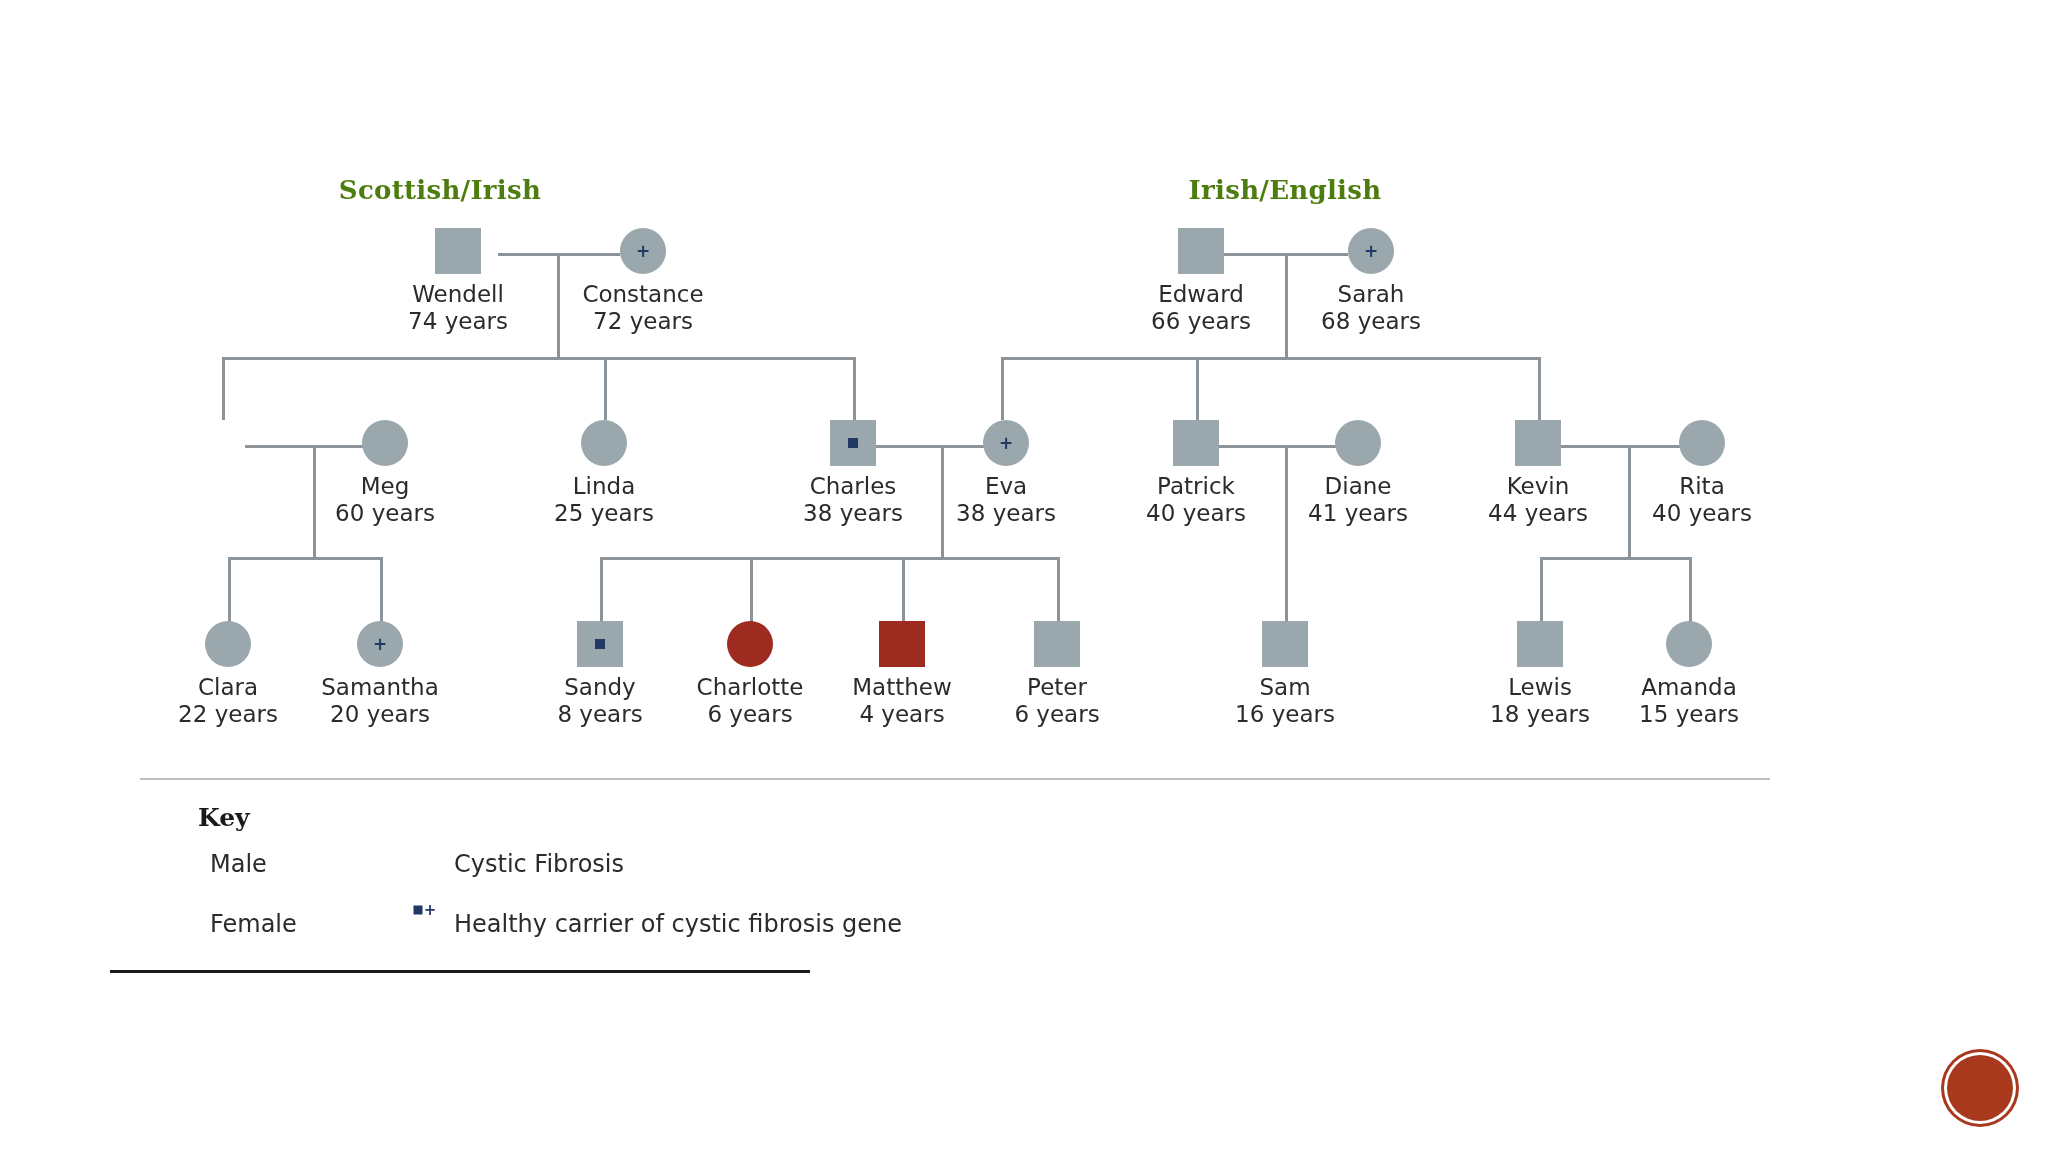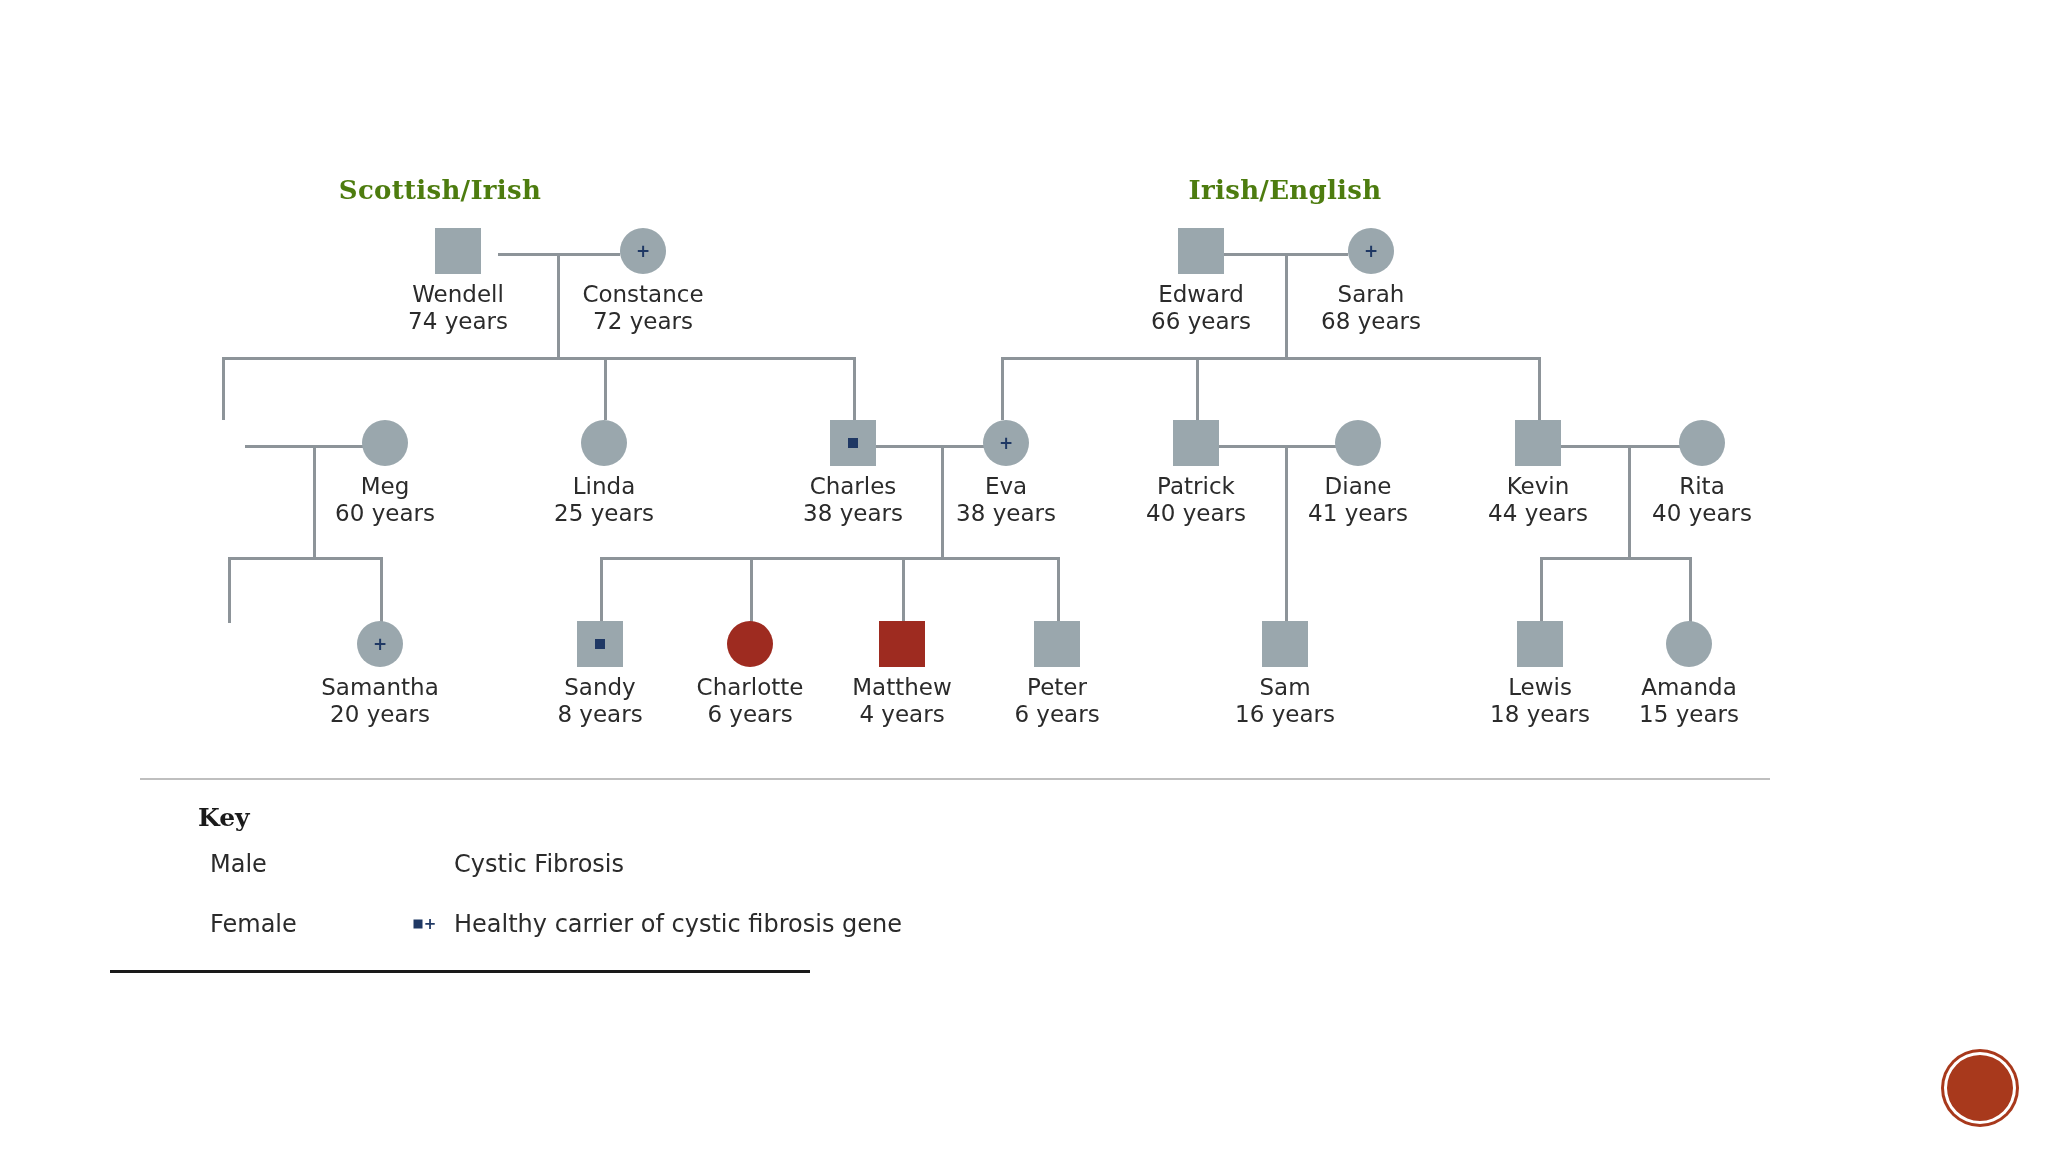--- a/index.html
+++ b/index.html
@@ -29,21 +29,21 @@
   
   .gtitle{position:absolute;font-family:"DejaVu Serif","Liberation Serif",serif;
           font-weight:bold;font-size:26px;color:#4d7c0f;white-space:nowrap;
           letter-spacing:.3px;}
 
   
   .keyrule{position:absolute;background:#bfbfbf;height:2px;}
   .keyrule2{position:absolute;background:#1a1a1a;height:3px;}
   .keyword{position:absolute;font-family:"DejaVu Serif","Liberation Serif",serif;
            font-weight:bold;font-size:25px;color:#1a1a1a;text-align:center;}
-  .kitem{position:absolute;display:flex;align-items:center;}
+  .kitem{position:absolute;display:flex;align-items:flex-start;}
   .kswatch{position:relative;margin-right:12px;}
   .ksq{width:40px;height:40px;background:#9aa7ad;}
   .kci{width:40px;height:40px;background:#9aa7ad;border-radius:50%;}
   .ksq.aff{background:#9e2b20;}
   .kci.aff{background:#9e2b20;}
   .klabel{font-size:24px;color:#2b2b2b;white-space:nowrap;}
 
   
   .wm{position:absolute;width:72px;height:72px;border-radius:50%;
       background:#a8391c;box-shadow:inset 0 0 0 3px #ffffff, 0 0 0 3px #a8391c;}
@@ -163,20 +163,25 @@
     <div class="sym sq"></div>
     <div class="nm">Kevin</div>
     <div class="ag">44 years</div>
   </div>
   <div class="node" style="left:1702px;top:420px;width:200px;margin-left:-100px;">
     <div class="sym ci"></div>
     <div class="nm">Rita</div>
     <div class="ag">40 years</div>
   </div>
 
+  <div class="node" style="left:228px;top:621px;width:200px;margin-left:-100px;">
+    <div class="sym ci"></div>
+    <div class="nm">Clara</div>
+    <div class="ag">22 years</div>
+  </div>
   <div class="node" style="left:380px;top:621px;width:200px;margin-left:-100px;">
     <div class="sym ci">
       <span class="mk mk-pl">+</span>
     </div>
     <div class="nm">Samantha</div>
     <div class="ag">20 years</div>
   </div>
   <div class="node" style="left:600px;top:621px;width:200px;margin-left:-100px;">
     <div class="sym sq">
       <span class="mk mk-sq"></span>

